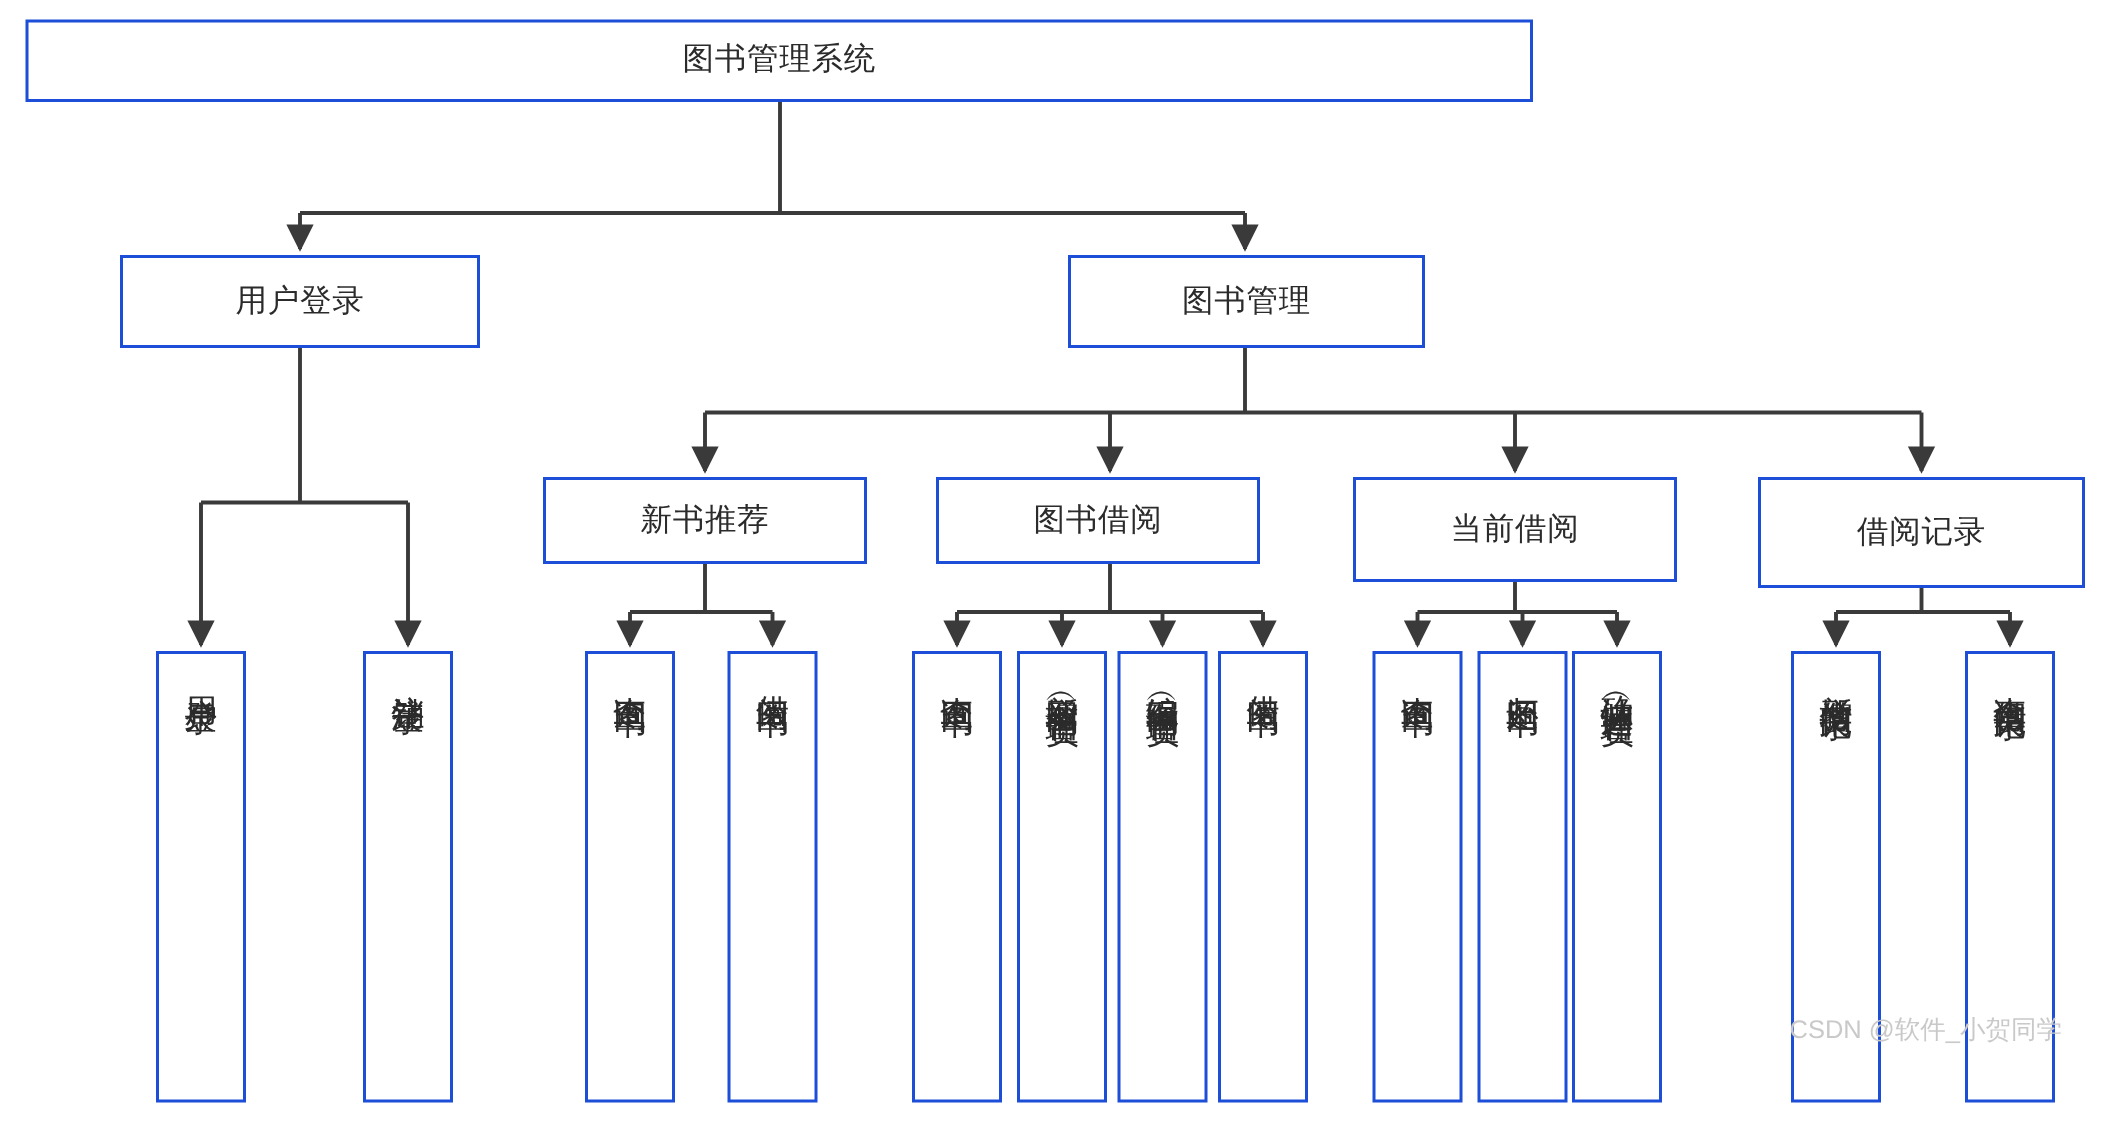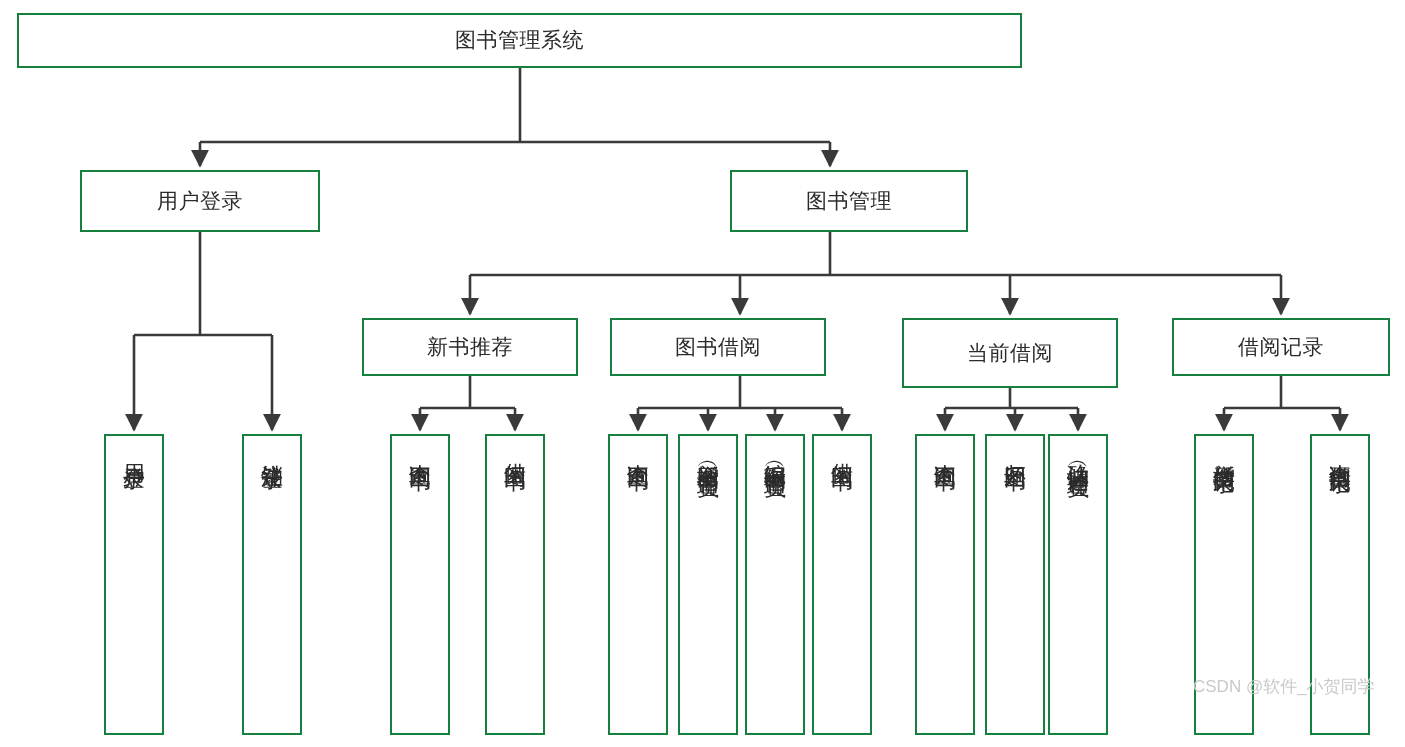--- a/index.html
+++ b/index.html
@@ -21,21 +21,21 @@
     position: absolute;
     left: 0;
     top: 0;
     width: 1405px;
     height: 747px;
     pointer-events: none;
   }
   .node {
     position: absolute;
     box-sizing: border-box;
-    border: 2px solid #15803d;
+    border: 2px solid #1d4ed8;
     background: #ffffff;
     display: flex;
     align-items: center;
     justify-content: center;
     color: #2b2b2b;
   }
   .node .label {
     font-size: 21px;
     line-height: 1.18;
     letter-spacing: 0.5px;
@@ -119,34 +119,34 @@
     </g>
   </svg>
 
   <div class="node" style="left:17px; top:13px; width:1005px; height:55px;">
     <span class="label">图书管理系统</span>
   </div>
 
   <div class="node" style="left:80px; top:170px; width:240px; height:62px;">
     <span class="label">用户登录</span>
   </div>
-  <div class="node" style="left:730px; top:170px; width:238px; height:62px;">
+  <div class="node" style="left:712px; top:170px; width:238px; height:62px;">
     <span class="label">图书管理</span>
   </div>
 
   <div class="node" style="left:362px; top:318px; width:216px; height:58px;">
     <span class="label">新书推荐</span>
   </div>
-  <div class="node" style="left:610px; top:318px; width:216px; height:58px;">
+  <div class="node" style="left:624px; top:318px; width:216px; height:58px;">
     <span class="label">图书借阅</span>
   </div>
   <div class="node" style="left:902px; top:318px; width:216px; height:70px;">
     <span class="label">当前借阅</span>
   </div>
-  <div class="node" style="left:1172px; top:318px; width:218px; height:58px;">
+  <div class="node" style="left:1172px; top:318px; width:218px; height:74px;">
     <span class="label">借阅记录</span>
   </div>
 
   <div class="node vert" style="left:104px; top:434px; width:60px; height:301px;">
     <span class="label">用户登录</span>
   </div>
   <div class="node vert" style="left:242px; top:434px; width:60px; height:301px;">
     <span class="label">注销登录</span>
   </div>
 

